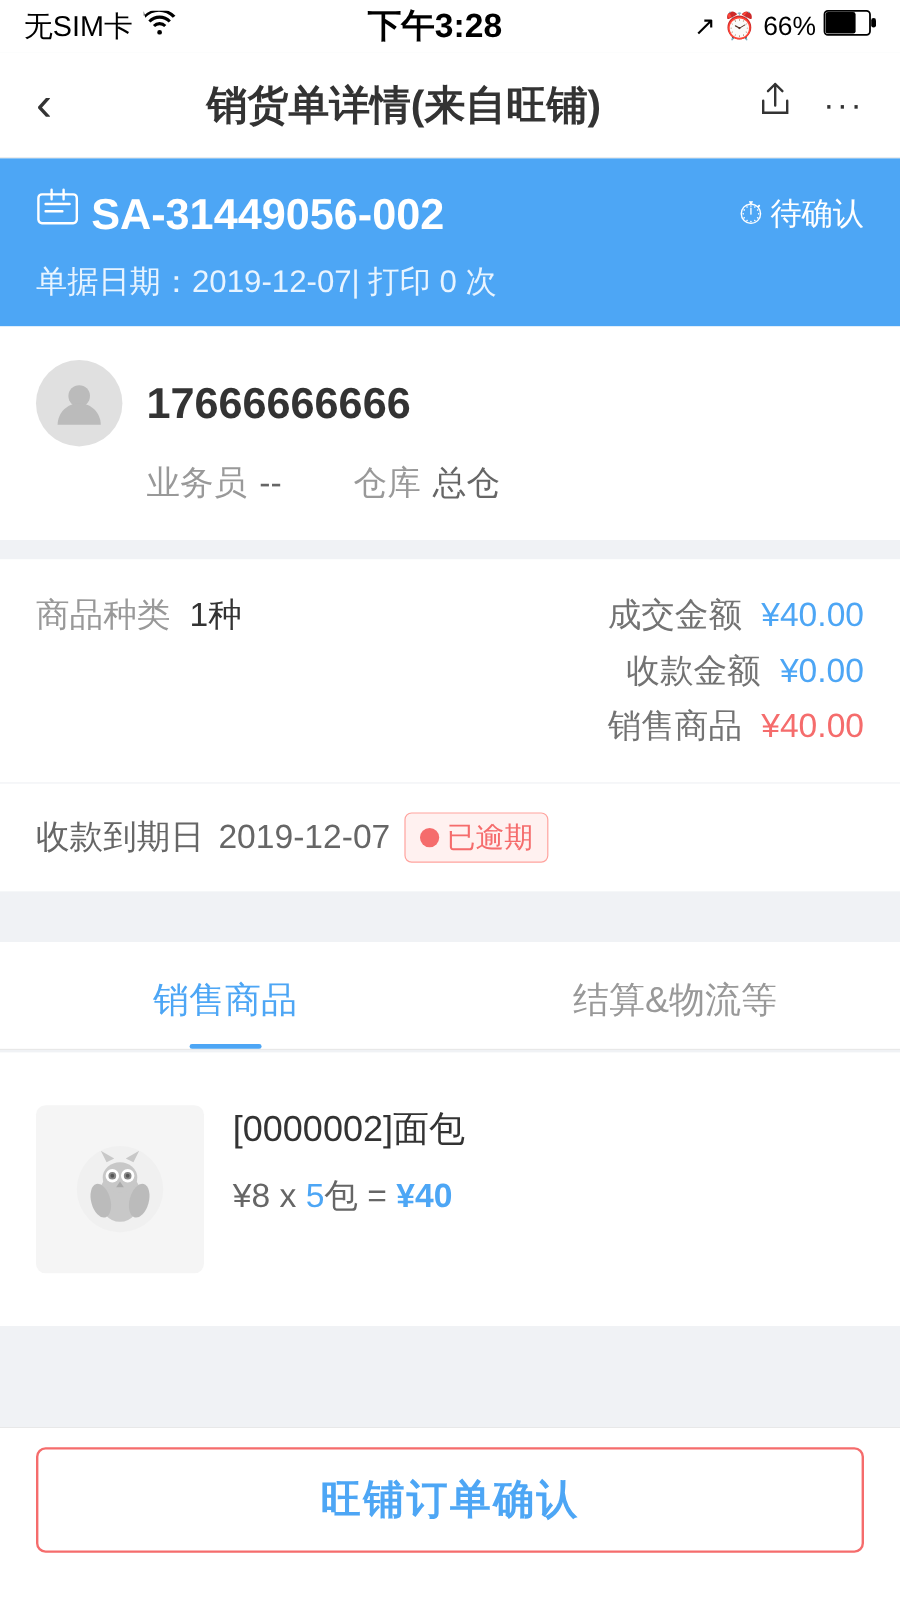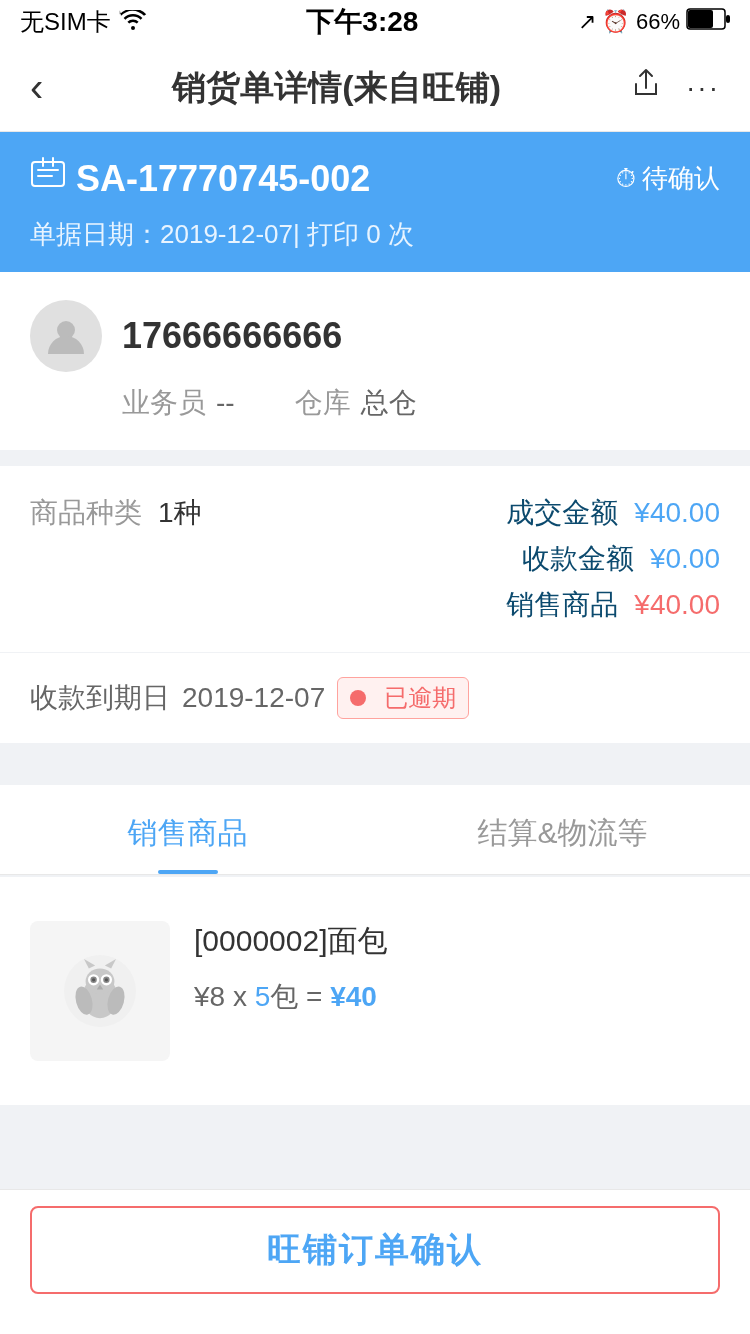--- a/index.html
+++ b/index.html
@@ -141,39 +141,39 @@
       flex-direction: column;
       align-items: flex-end;
       gap: 8px;
     }
     .amount-row {
       display: flex;
       align-items: center;
       gap: 16px;
       font-size: 28px;
     }
-    .amount-label { color: #0c4a6e; }
+    .amount-label { color: #737373; }
     .amount-value-blue { color: #4da6f5; }
     .amount-value-red { color: #f56c6c; }
 
     
     .due-date-card {
       background: #fff;
       padding: 24px 30px;
       border-top: 1px solid #f0f2f5;
       display: flex;
       align-items: center;
       gap: 12px;
       font-size: 28px;
       color: #666;
     }
     .overdue-badge {
       display: flex;
       align-items: center;
-      gap: 18px;
+      gap: 6px;
       background: #fff1f0;
       border: 1px solid #ffa39e;
       border-radius: 6px;
       padding: 4px 12px;
       color: #f56c6c;
       font-size: 24px;
     }
     .overdue-dot {
       width: 16px; height: 16px; border-radius: 50%;
       background: #f56c6c;
@@ -314,21 +314,21 @@
 <div class="order-header">
   <div class="order-header-top">
     <div class="order-id">
       <span>
         <svg width="36" height="36" viewBox="0 0 36 36" fill="none">
           <rect x="2" y="6" width="32" height="24" rx="3" stroke="#fff" stroke-width="2" fill="none"></rect>
           <path d="M8 14h20M8 20h14" stroke="#fff" stroke-width="2" stroke-linecap="round"></path>
           <path d="M13 2v8M23 2v8" stroke="#fff" stroke-width="2" stroke-linecap="round"></path>
         </svg>
       </span>
-      <span>SA-17770745-002</span>
+      <span>SA-31449056-002</span>
     </div>
     <div class="order-status">
       <span>⏱</span>
       <span>待确认</span>
     </div>
   </div>
   <div class="order-date">
     <span>单据日期：</span><span>2019-12-07</span><span>| 打印 0 次</span>
   </div>
 </div>

